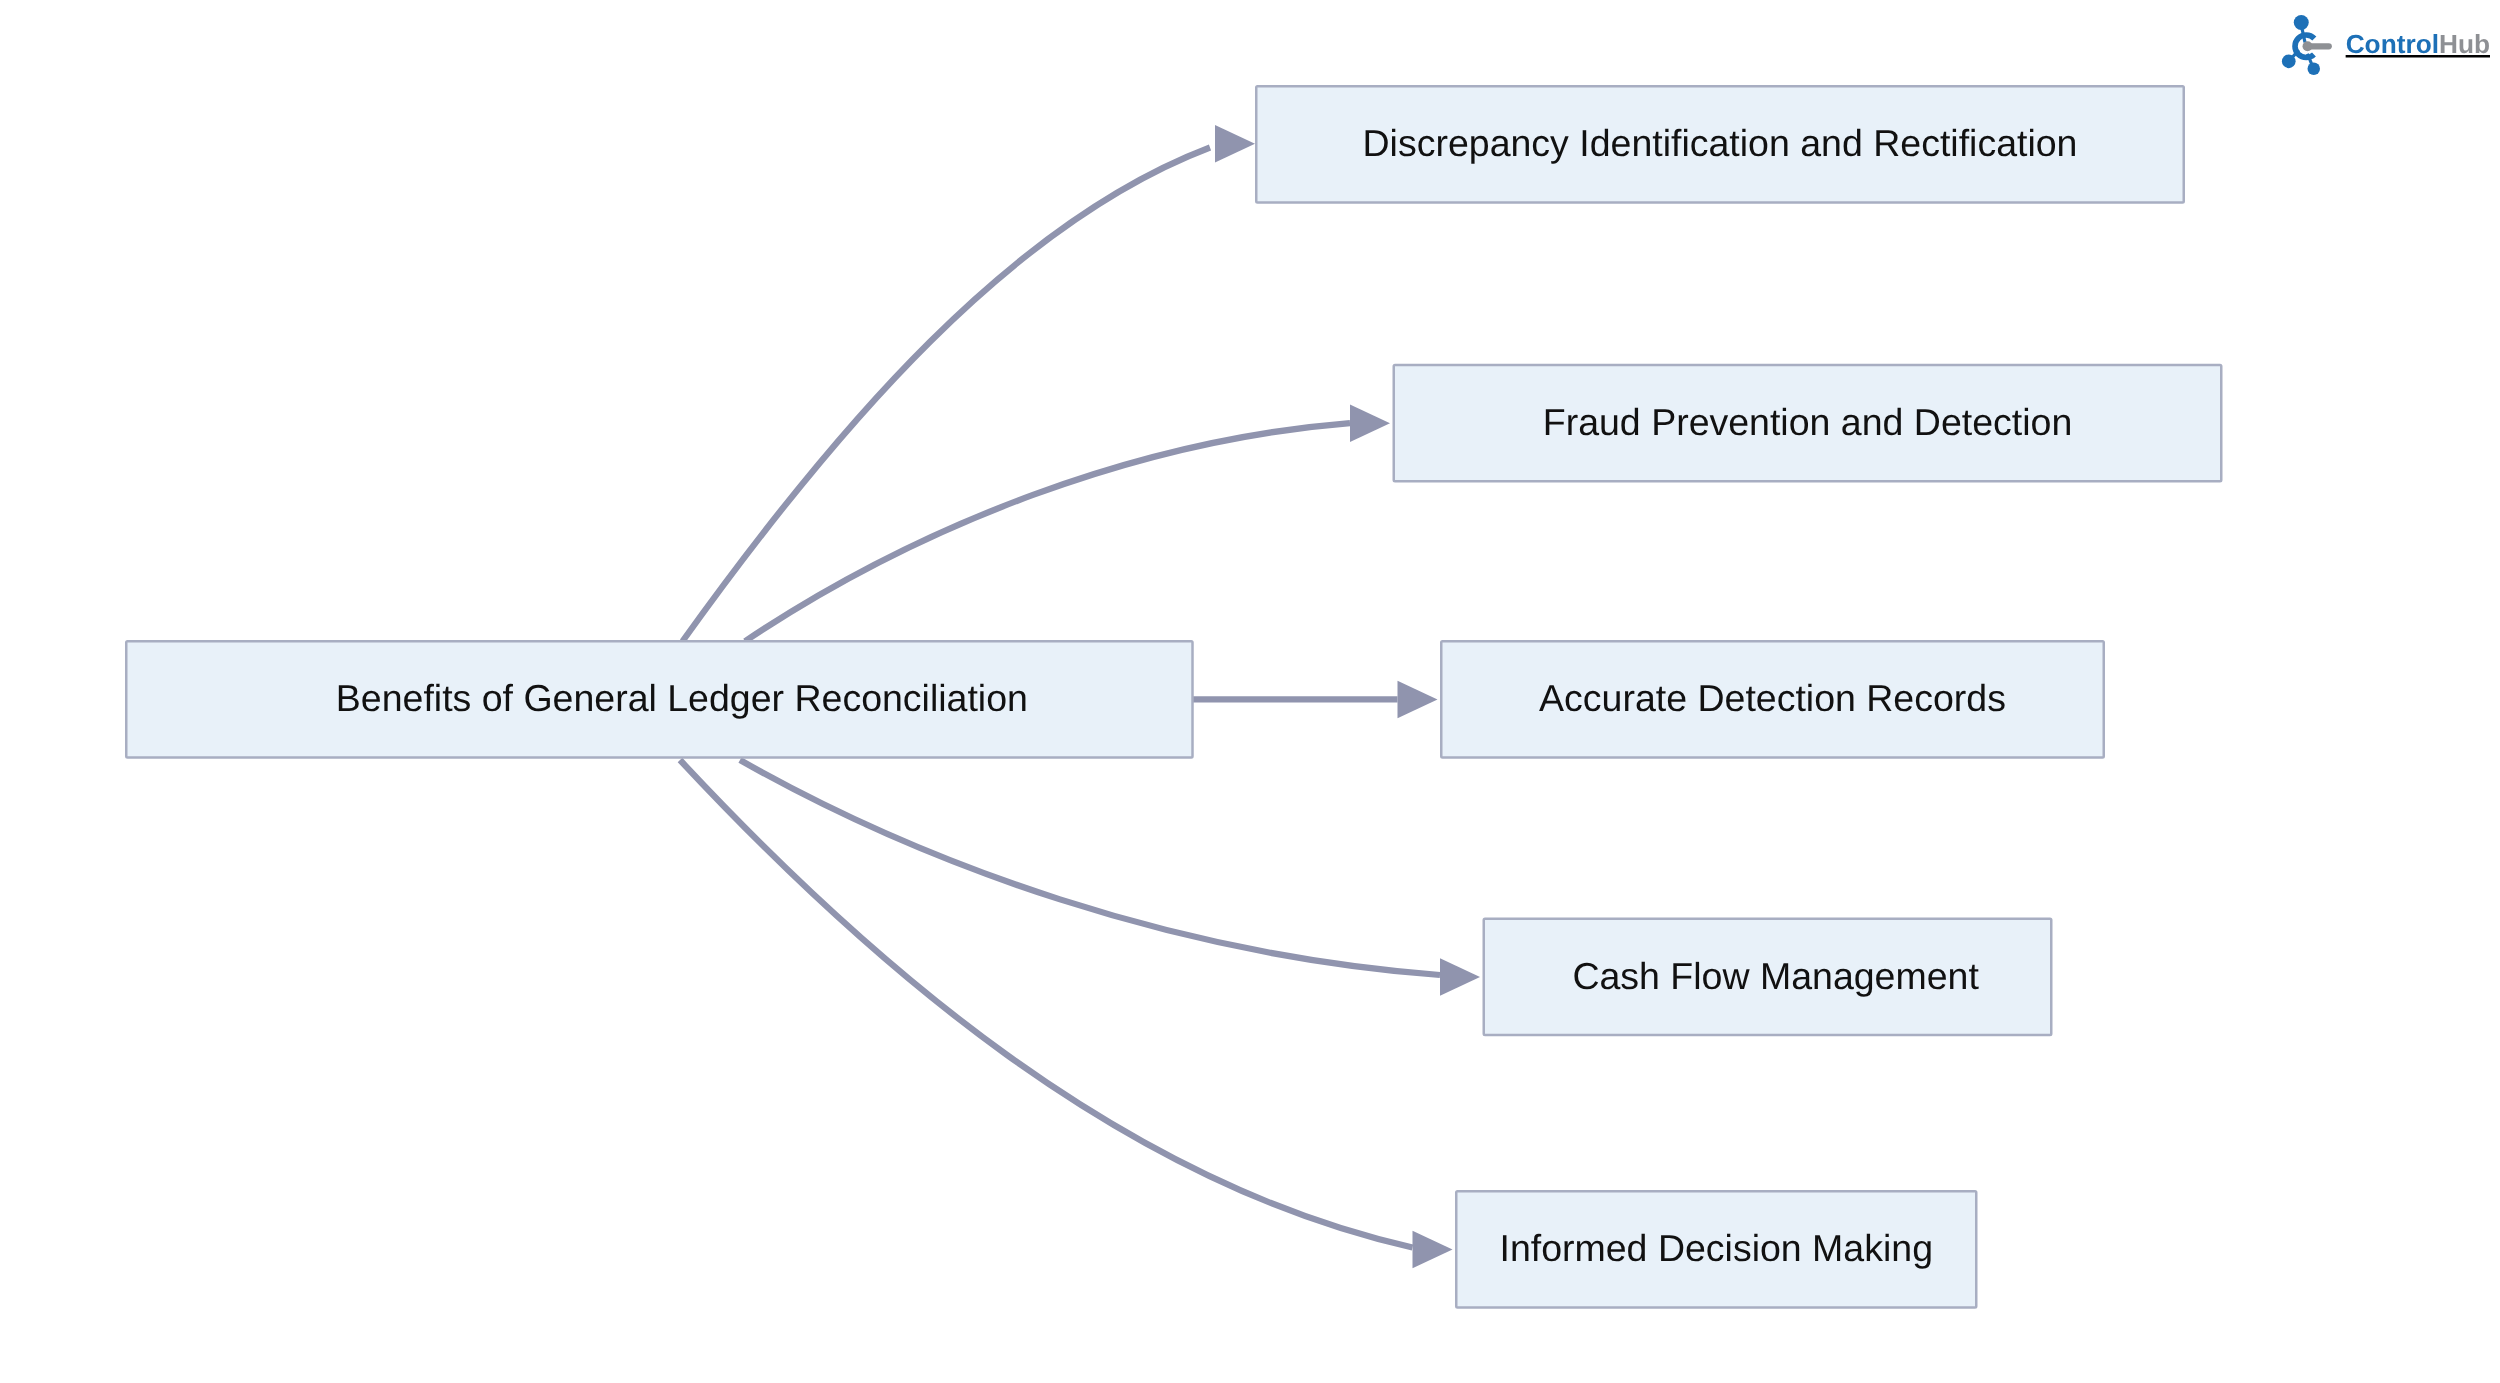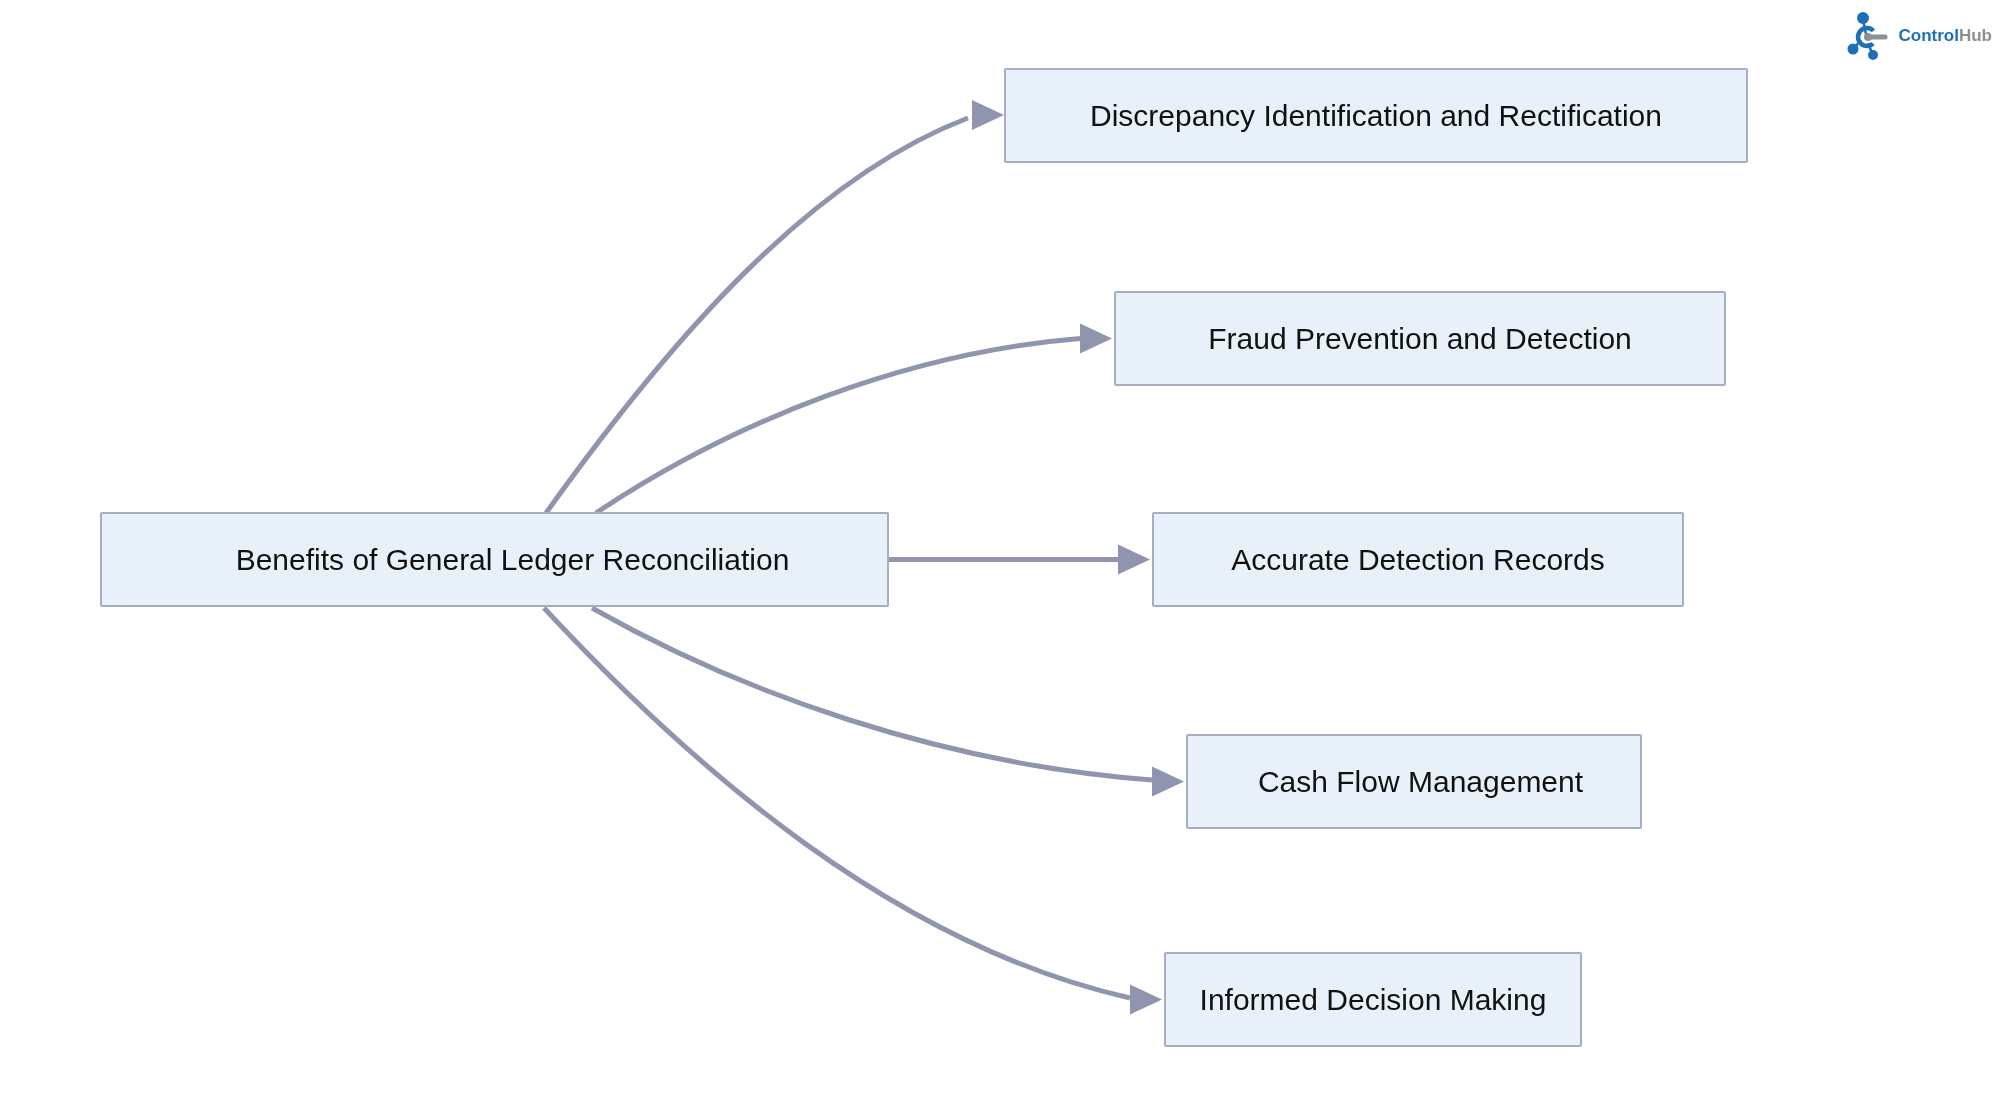--- a/index.html
+++ b/index.html
@@ -35,38 +35,39 @@
     justify-content: center;
     background: var(--node-fill, #e8f1f9);
     border: 2px solid var(--node-border, #a8aec2);
     border-radius: 2px;
     box-sizing: border-box;
     font-size: 30px;
     color: var(--node-text, #111111);
     white-space: nowrap;
     text-align: center;
   }
-  .node-root        { left: 100px;  top: 512px; width: 789px; height: 95px; padding-left: 36px; }
+  .node-root        { left: 100px;  top: 512px; width: 855px; height: 95px; padding-left: 36px; }
   .node-discrepancy { left: 1004px; top: 68px;  width: 744px; height: 95px; }
-  .node-fraud       { left: 1114px; top: 291px; width: 612px; height: 95px; }
+  .node-fraud       { left: 1114px; top: 291px; width: 664px; height: 95px; }
   .node-accurate    { left: 1152px; top: 512px; width: 532px; height: 95px; }
   .node-cashflow    { left: 1186px; top: 734px; width: 456px; height: 95px; padding-left: 13px; }
   .node-informed    { left: 1164px; top: 952px; width: 418px; height: 95px; }
 
   .logo {
     position: absolute;
     top: 10px; right: 8px;
     display: flex;
     align-items: center;
     gap: 6px;
   }
   .logo-text {
-    font-size: 17px;
+    font-size: 21px;
     font-weight: bold;
     letter-spacing: 0px;
+    text-decoration: underline;
   }
   .logo-text .primary   { color: var(--logo-primary, #1d70b7); }
   .logo-text .secondary { color: var(--logo-secondary, #8e9094); font-weight: 600; }
 </style>
 </head>
 <body>
 
 <div class="canvas">
 
   <svg class="edges" viewBox="0 0 2000 1106">

